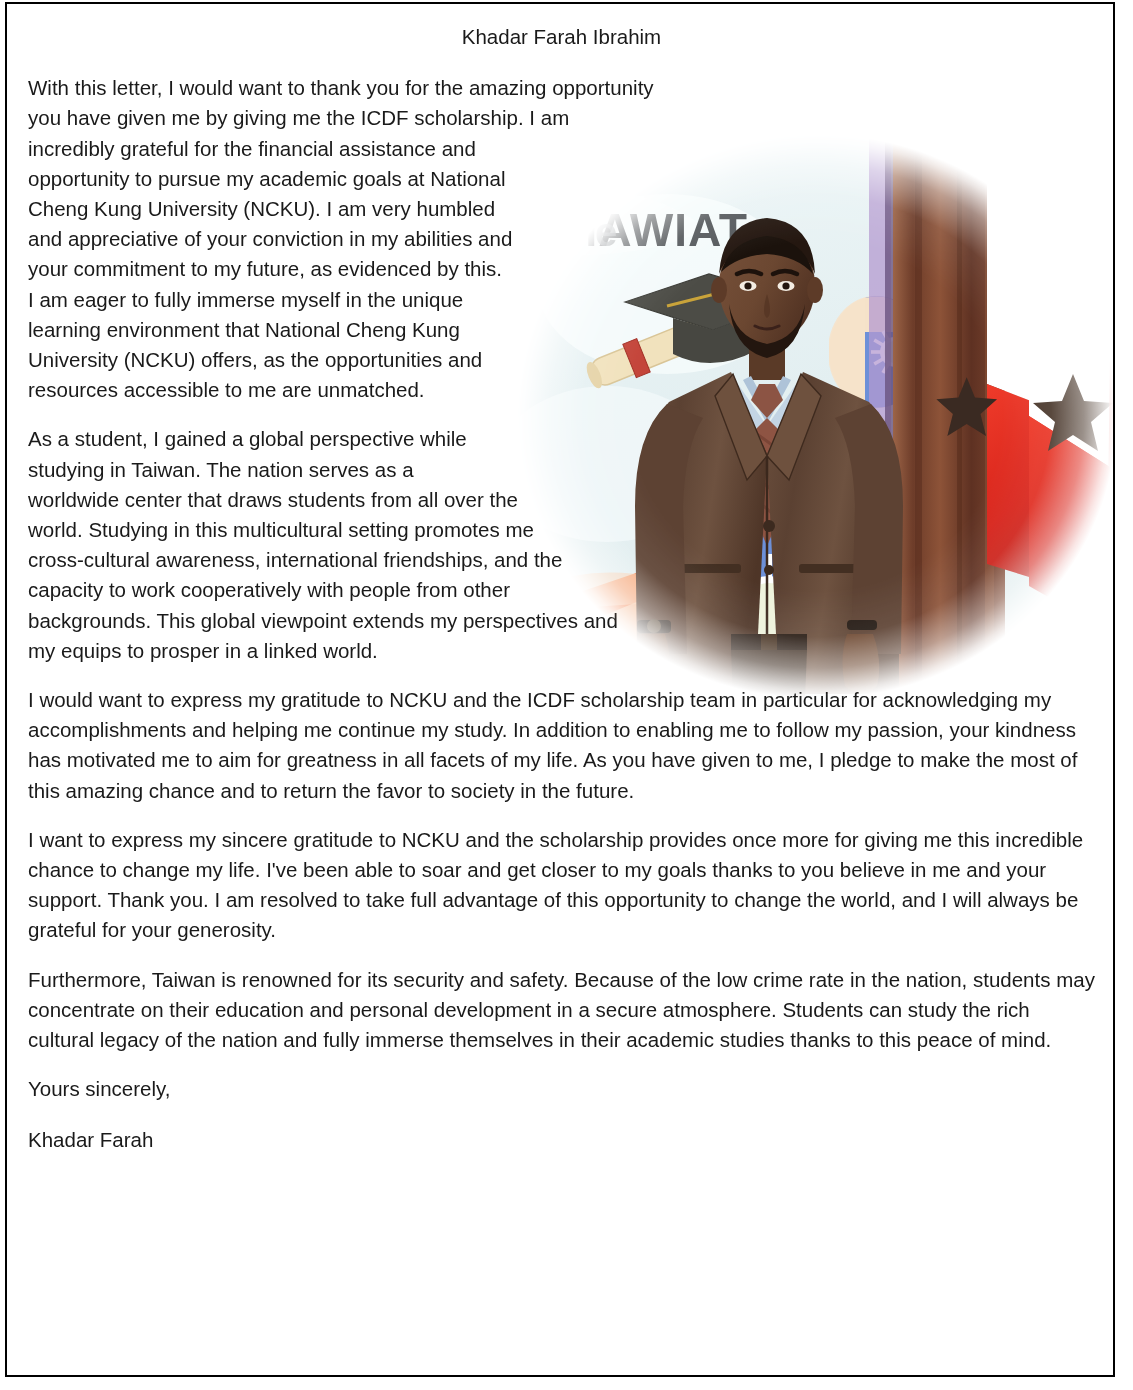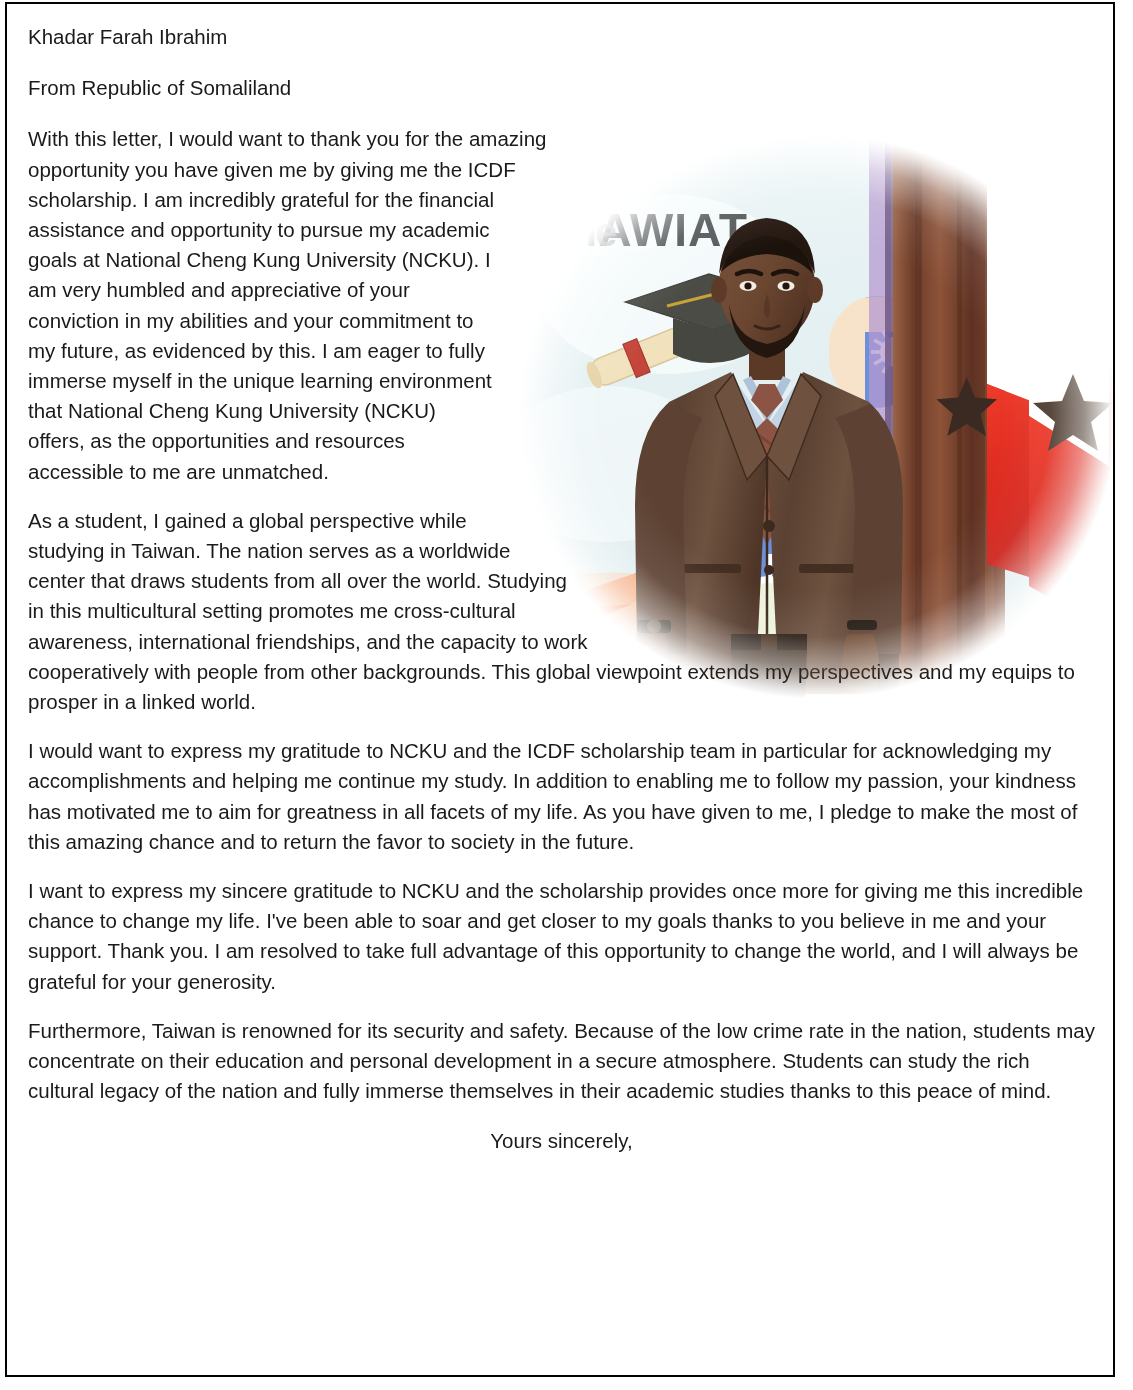--- a/index.html
+++ b/index.html
@@ -45,25 +45,25 @@
     line-height: 30.2px;
     letter-spacing: 0.0px;
   }
 
   .letter-text p {
     margin: 0 0 19px 0;
   }
 
   .head-line {
     margin: 0 0 21px 0 !important;
+    text-align: center;
   }
 
   .sign-line {
     margin: 0 0 20px 0 !important;
-    text-align: center;
   }
 
   
   .photo-float {
     float: right;
     width: 600px;
     height: 565px;
     margin: 112px -22px 6px 26px;
     shape-outside: ellipse(300px 282px at 50% 50%);
     position: relative;
@@ -318,32 +318,32 @@
           </g>
         </svg>
       </div>
     </div>
 
     <div class="letter-text">
 
       <p class="head-line">Khadar Farah Ibrahim</p>
 
 
-      <p class="head-line">From Republic of Somaliland</p>
 
       <p>With this letter, I would want to thank you for the amazing opportunity you have given me by giving me the ICDF scholarship. I am incredibly grateful for the financial assistance and opportunity to pursue my academic goals at National Cheng Kung University (NCKU). I am very humbled and appreciative of your conviction in my abilities and your commitment to my future, as evidenced by this. I am eager to fully immerse myself in the unique learning environment that National Cheng Kung University (NCKU) offers, as the opportunities and resources accessible to me are unmatched.</p>
 
       <p>As a student, I gained a global perspective while studying in Taiwan. The nation serves as a worldwide center that draws students from all over the world. Studying in this multicultural setting promotes me cross-cultural awareness, international friendships, and the capacity to work cooperatively with people from other backgrounds. This global viewpoint extends my perspectives and my equips to prosper in a linked world.</p>
 
       <p>I would want to express my gratitude to NCKU and the ICDF scholarship team in particular for acknowledging my accomplishments and helping me continue my study. In addition to enabling me to follow my passion, your kindness has motivated me to aim for greatness in all facets of my life. As you have given to me, I pledge to make the most of this amazing chance and to return the favor to society in the future.</p>
 
       <p>I want to express my sincere gratitude to NCKU and the scholarship provides once more for giving me this incredible chance to change my life. I've been able to soar and get closer to my goals thanks to you believe in me and your support. Thank you. I am resolved to take full advantage of this opportunity to change the world, and I will always be grateful for your generosity.</p>
 
       <p>Furthermore, Taiwan is renowned for its security and safety. Because of the low crime rate in the nation, students may concentrate on their education and personal development in a secure atmosphere. Students can study the rich cultural legacy of the nation and fully immerse themselves in their academic studies thanks to this peace of mind.</p>
 
       <p class="sign-line">Yours sincerely,</p>
 
+      <p class="sign-line">Khadar Farah</p>
 
 
     </div>
 
   </div>
 </div>
 
 </body></html>

